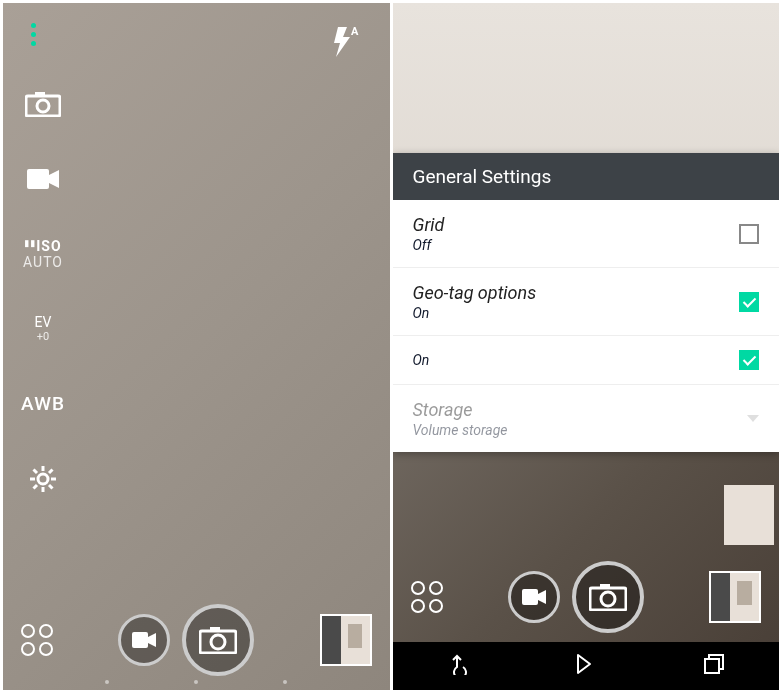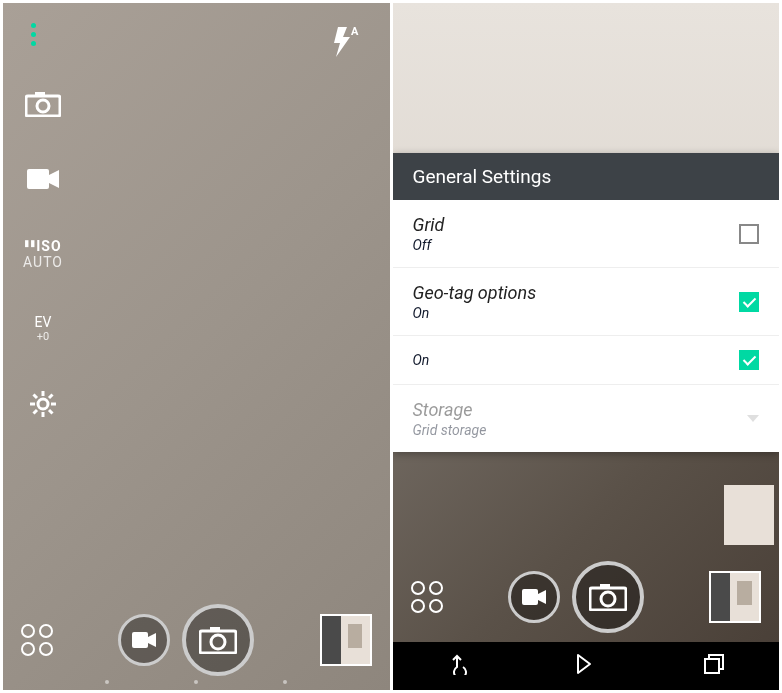--- a/index.html
+++ b/index.html
@@ -88,20 +88,23 @@
             <path d="M23 7 L33 2 L33 20 L23 15 Z" fill="#fff"></path>
           </svg>
       </div>
       <div class="sidebar-item iso-text">
         <div><span style="font-size:9px;vertical-align:top">▮▮</span><span class="main">ISO</span></div>
         <div class="sub">AUTO</div>
       </div>
       <div class="sidebar-item ev-text">
         <div>EV</div>
         <div class="sub">+0</div>
+      </div>
+      <div class="sidebar-item awb-text">
+        <span>AWB</span>
       </div>
       <div class="sidebar-item">
         <svg width="30" height="30" viewBox="0 0 30 30">
             <circle cx="15" cy="15" r="5" fill="none" stroke="#fff" stroke-width="3"></circle>
             <g stroke="#fff" stroke-width="3">
               <line x1="15" y1="2" x2="15" y2="7"></line>
               <line x1="15" y1="23" x2="15" y2="28"></line>
               <line x1="2" y1="15" x2="7" y2="15"></line>
               <line x1="23" y1="15" x2="28" y2="15"></line>
               <line x1="5.5" y1="5.5" x2="9" y2="9"></line>
@@ -179,21 +182,21 @@
         <div class="settings-label">
           <div class="sub">On</div>
         </div>
         <div class="checkbox checked"></div>
       </div>
 
 
       <div class="settings-row faded">
         <div class="settings-label">
           <div class="title">Storage</div>
-          <div class="sub">Grid storage</div>
+          <div class="sub">Volume storage</div>
         </div>
         <div class="dropdown-arrow" style="opacity:.6"></div>
       </div>
     </div>
 
     <div class="bottom-bar">
       <div class="apps-grid">
         <span></span>
           <span></span>
           <span></span>

